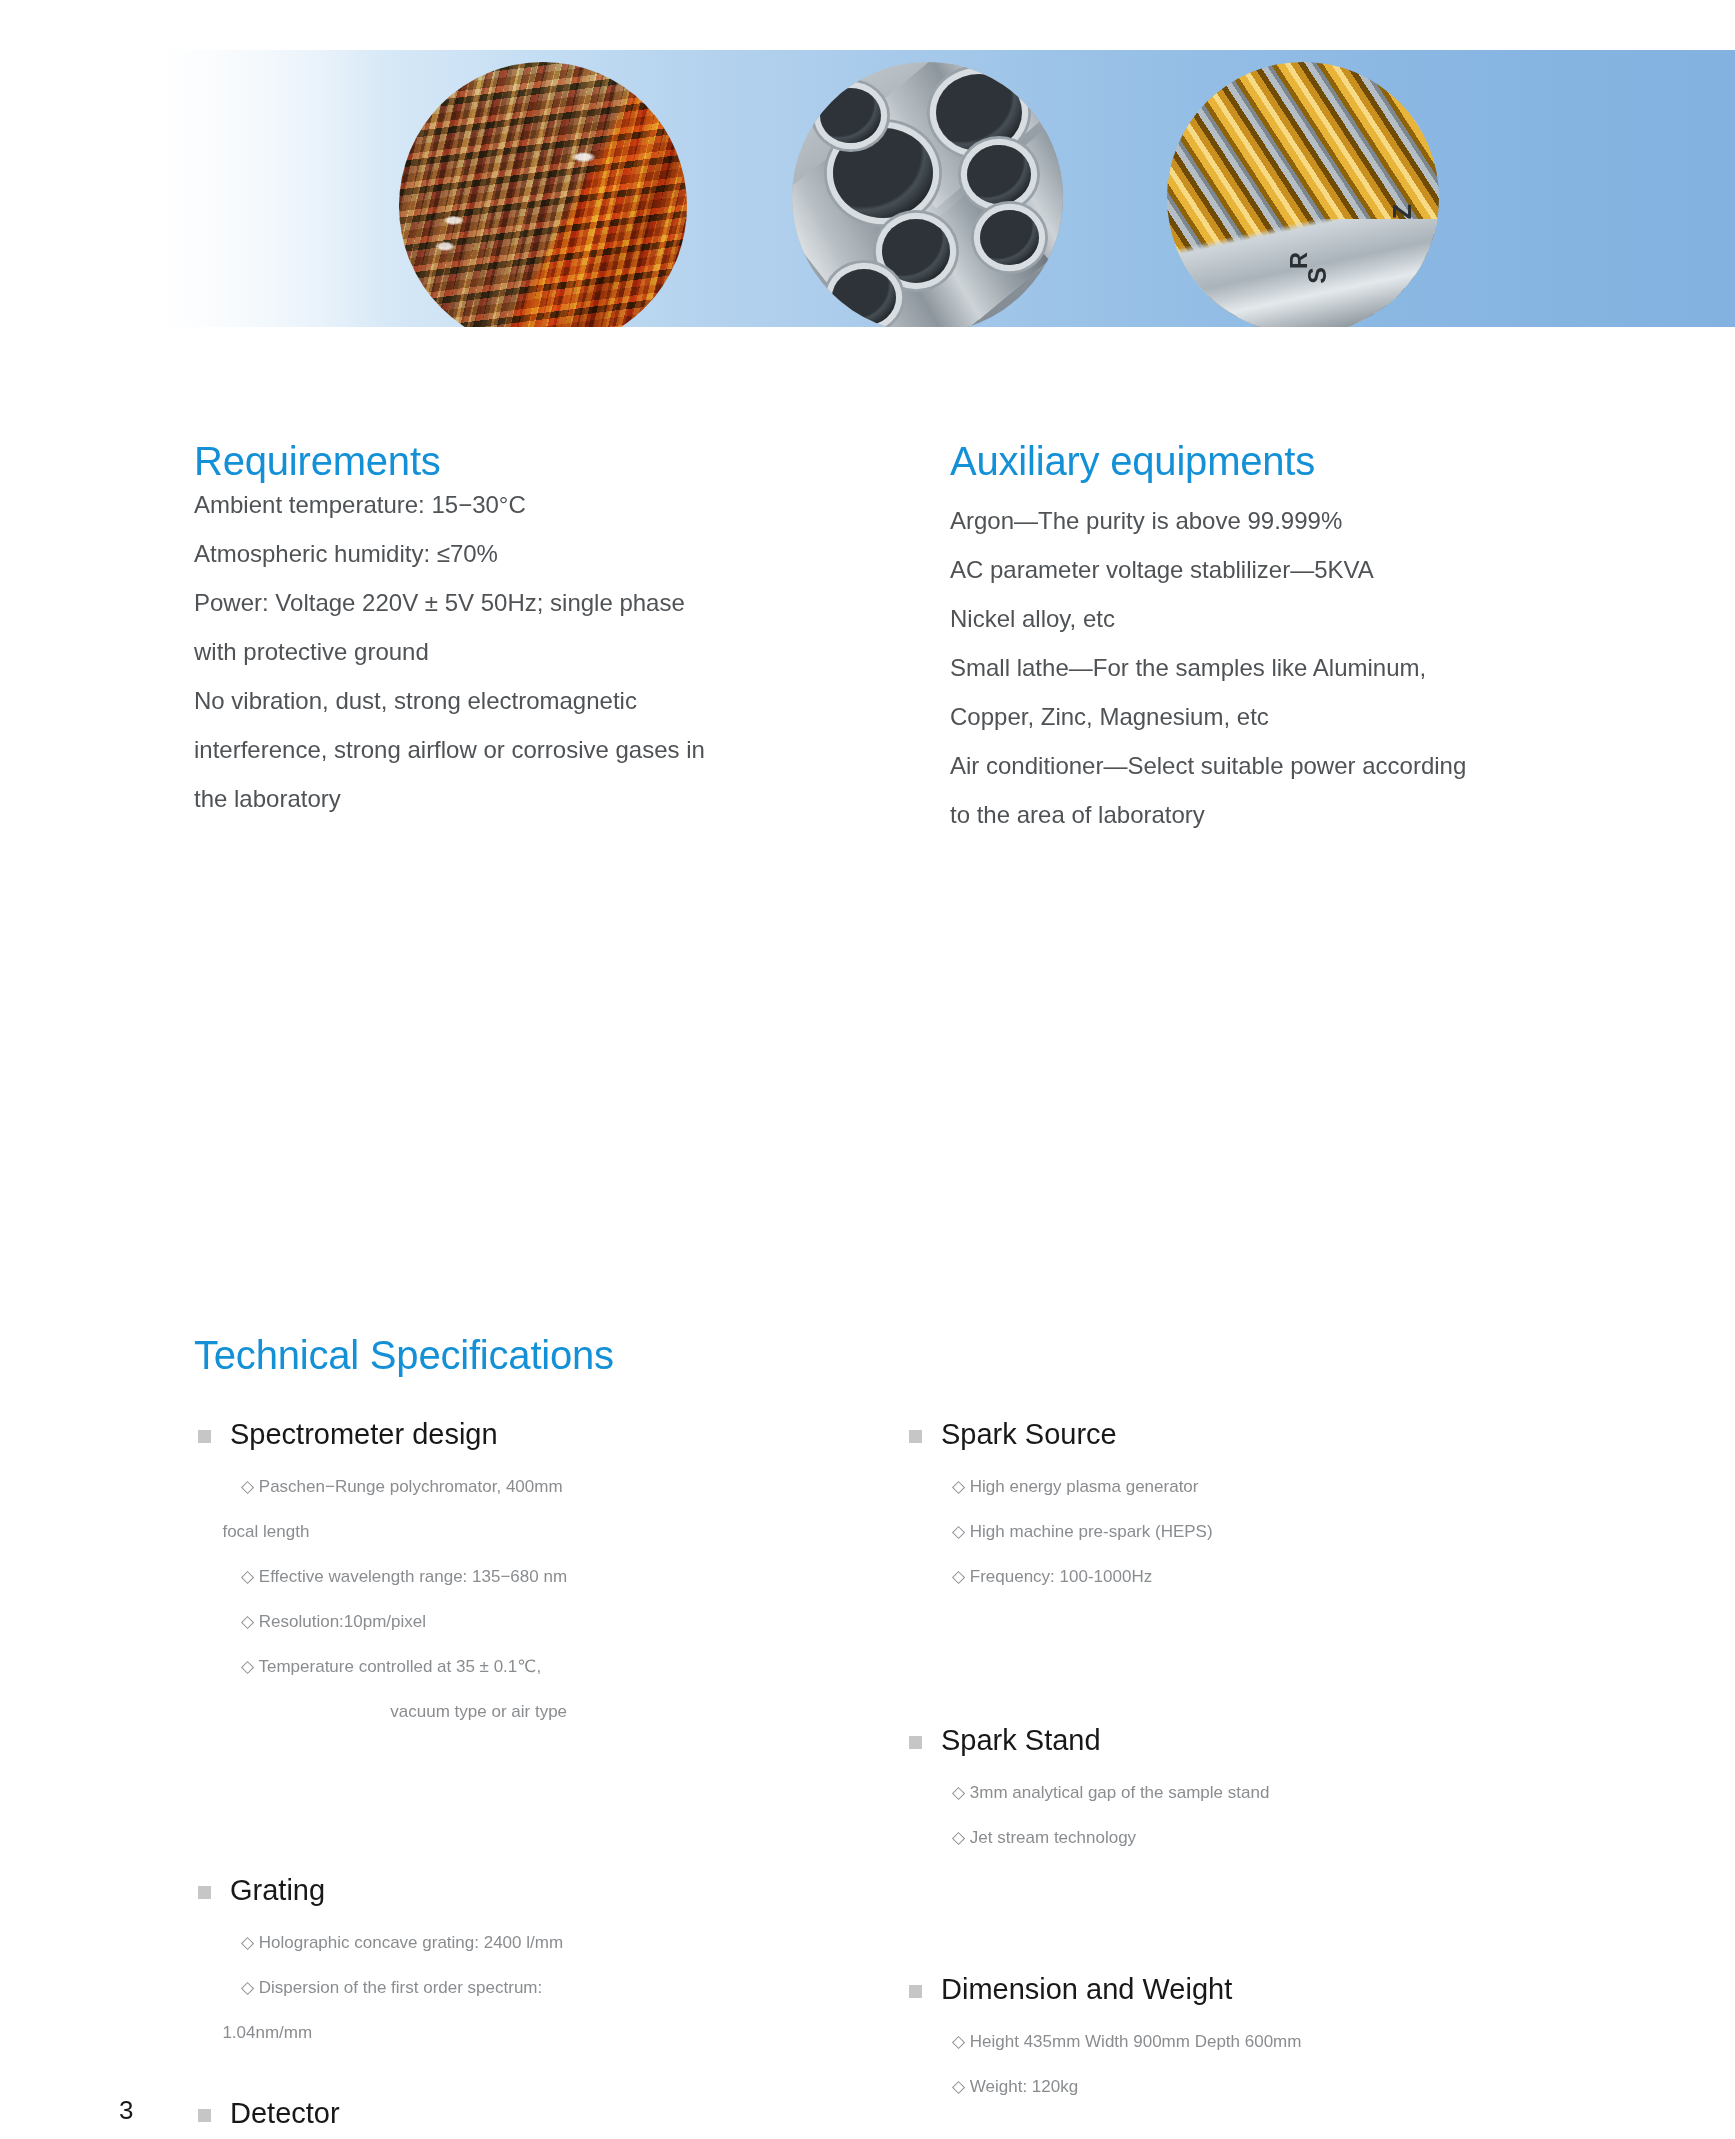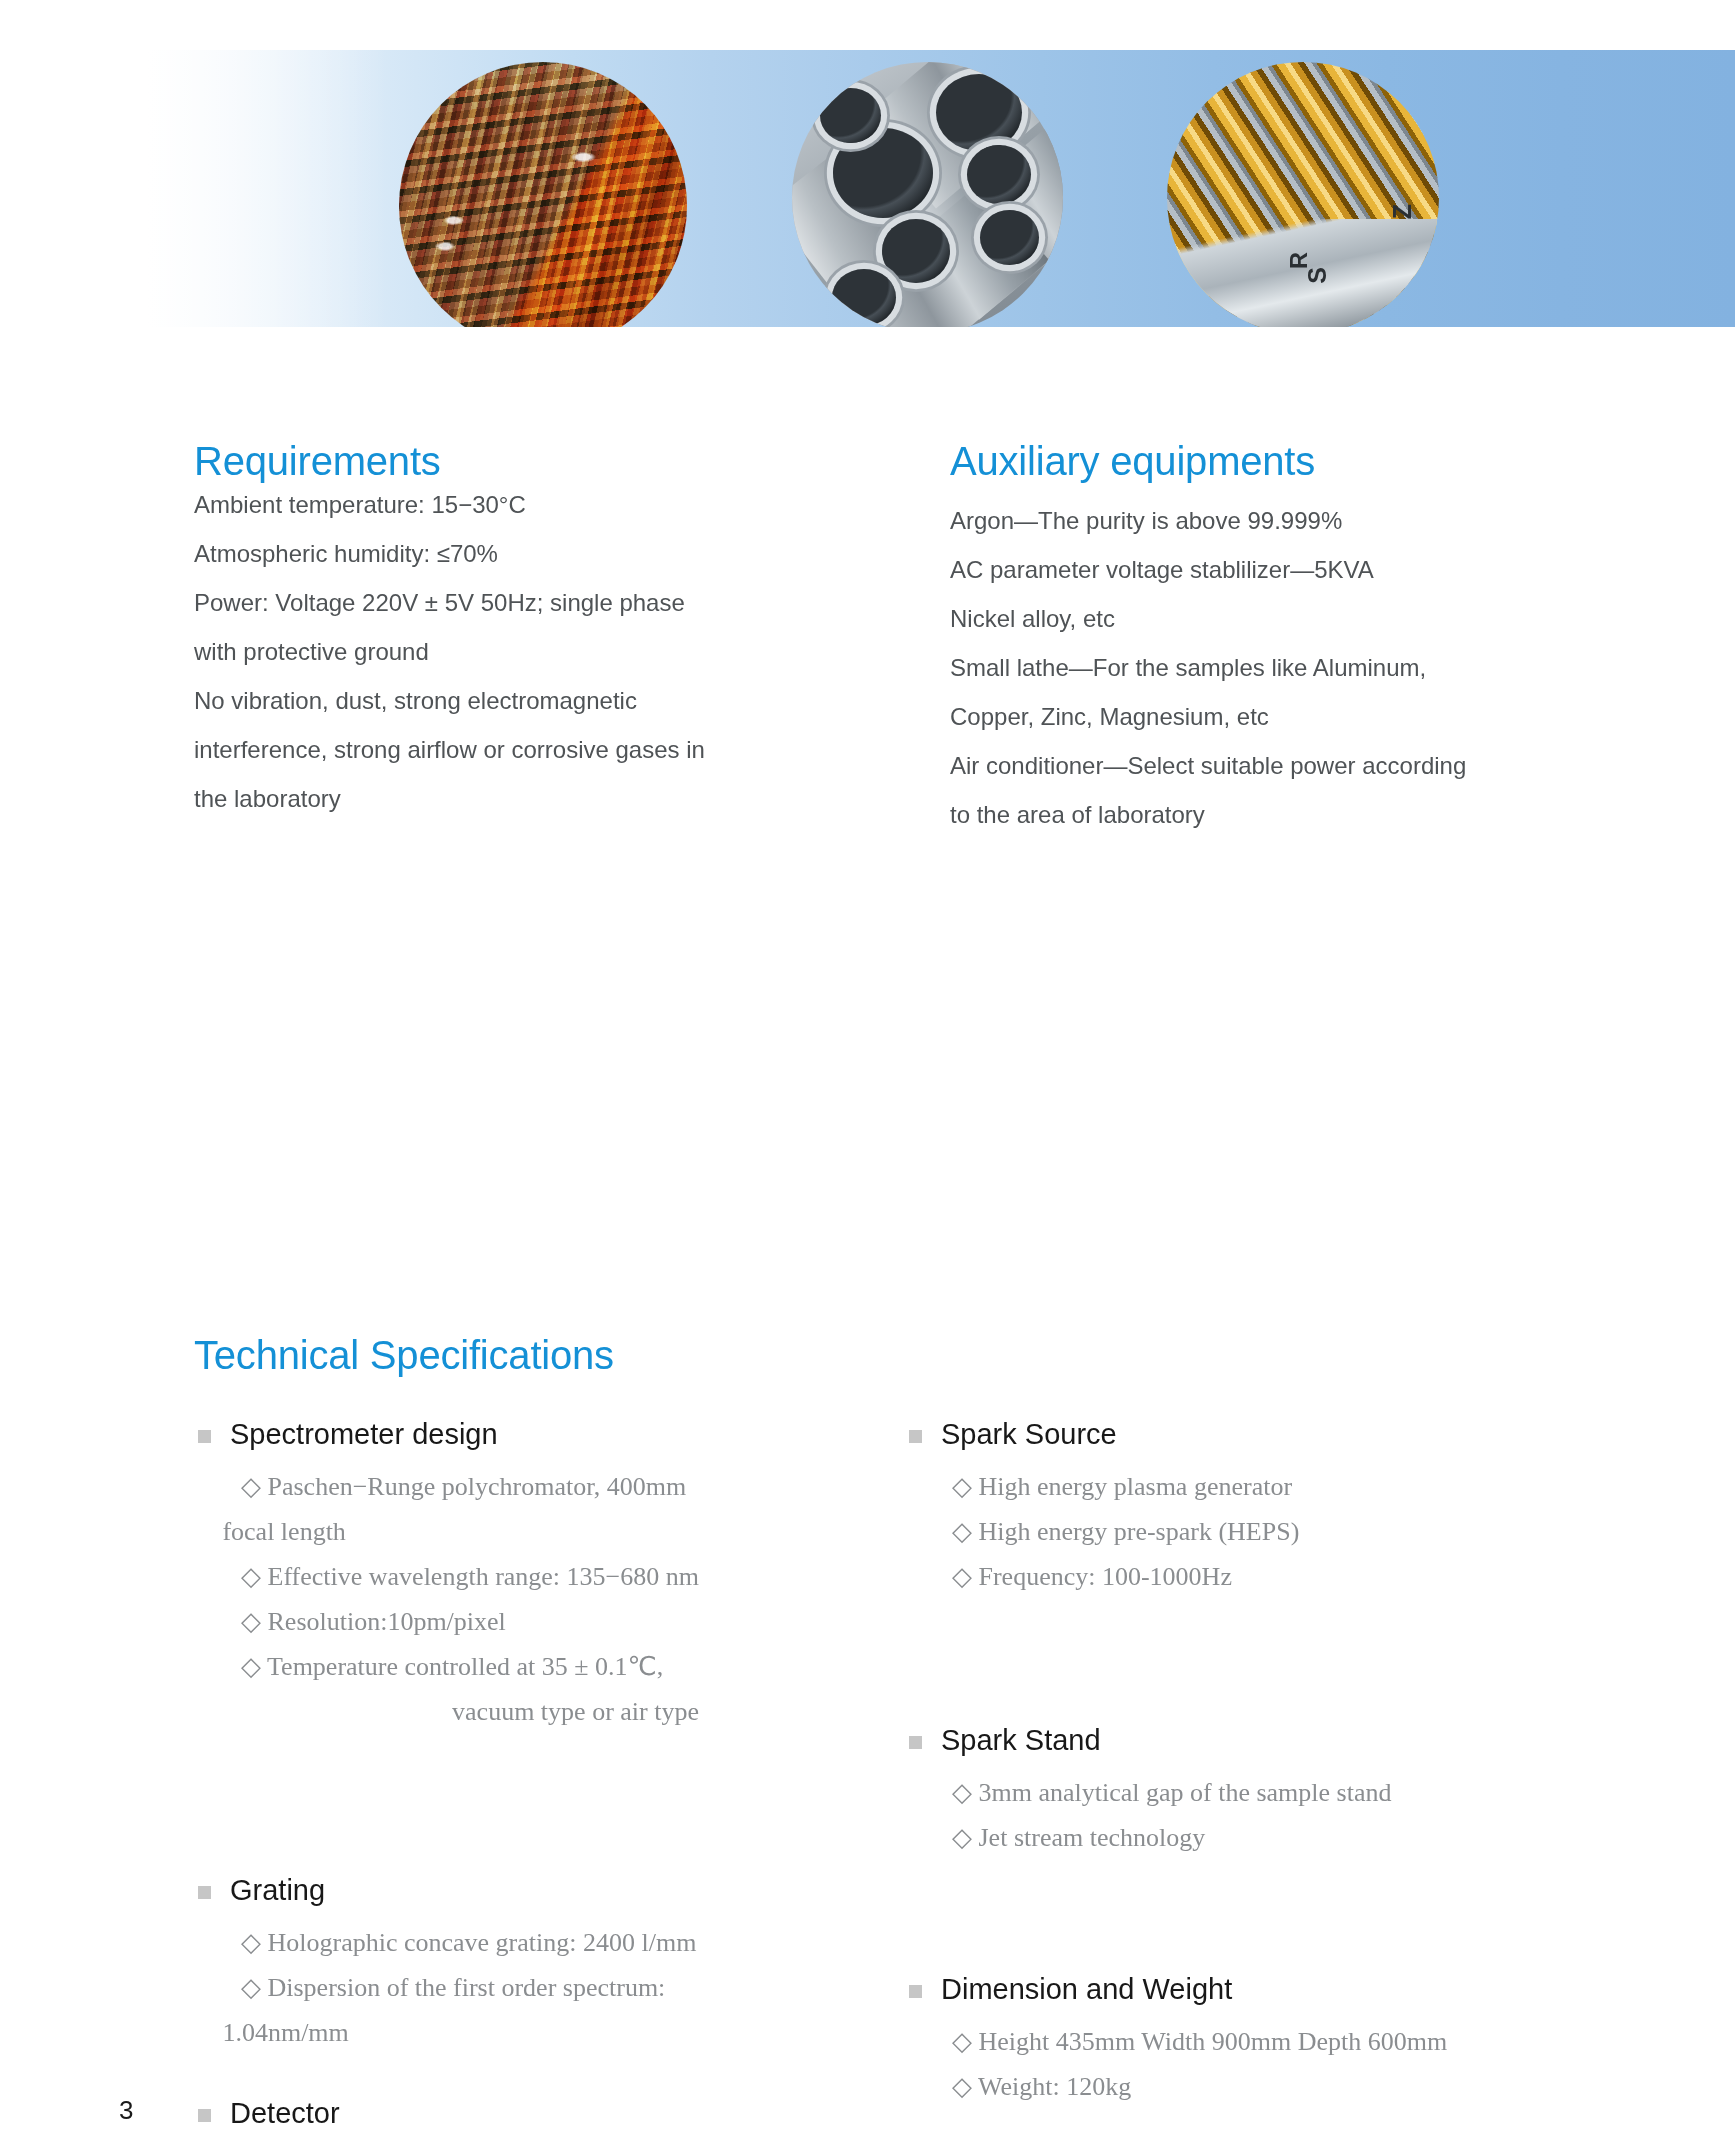--- a/index.html
+++ b/index.html
@@ -175,24 +175,23 @@
   }
   .spec-group-title .label {
     color: #181818;
     font-size: 29px;
     font-weight: 400;
     line-height: 1.15;
     white-space: nowrap;
   }
   .spec-item {
     color: #8a8d90;
-    font-size: 26px;
+    font-size: 17px;
     line-height: 45px;
     white-space: nowrap;
-    font-family: Liberation Serif, serif;
   }
 
   #page-number {
     position: absolute;
     left: 119px;
     top: 2095px;
     font-size: 26px;
     color: #1a1a1a;
   }
 
@@ -289,21 +288,21 @@
 
   </div>
 
   <div class="abs" style="left:909px; top:1091px;">
     <div class="spec-group-title">
       <span class="bullet-square"></span>
       <span class="label">Spark Source</span>
     </div>
     <div style="margin-top:12.4px; margin-left:43px;">
       <div class="spec-item">◇ High energy plasma generator</div>
-      <div class="spec-item">◇ High energy pre-spark (HEPS)</div>
+      <div class="spec-item">◇ High machine pre-spark (HEPS)</div>
       <div class="spec-item">◇ Frequency: 100-1000Hz</div>
     </div>
   </div>
 
   <div class="abs" style="left:909px; top:1397px;">
     <div class="spec-group-title">
       <span class="bullet-square"></span>
       <span class="label">Spark Stand</span>
     </div>
     <div style="margin-top:12.4px; margin-left:43px;">

